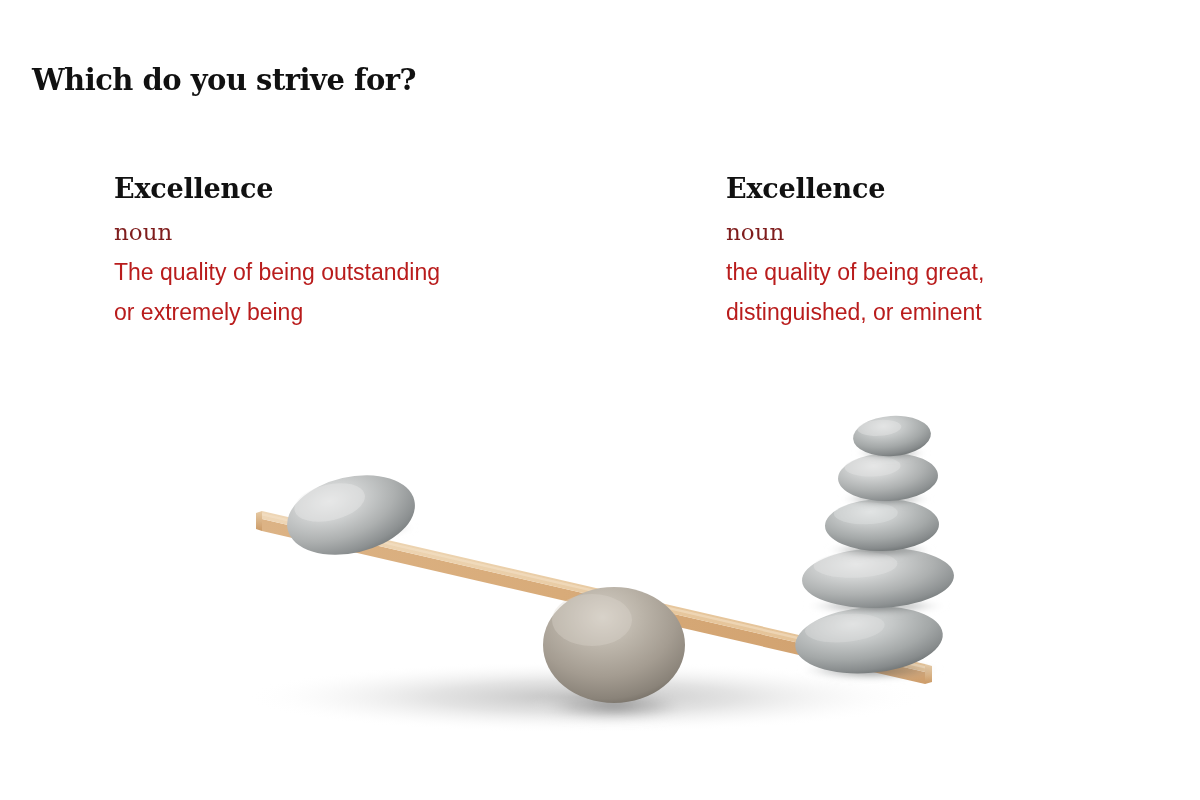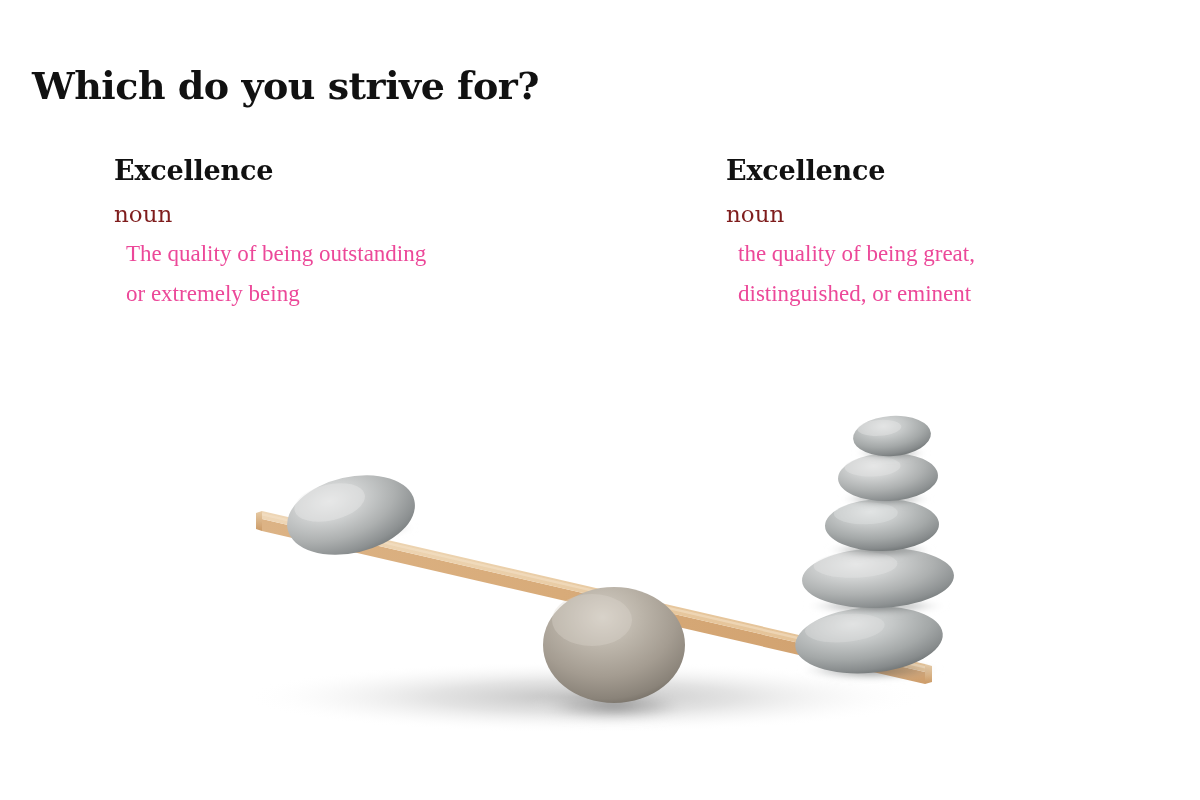--- a/index.html
+++ b/index.html
@@ -20,30 +20,30 @@
     overflow: hidden;
   }
 
   
   #page-title {
     position: absolute;
     left: 32px;
     top: 38px;
     font-family: "DejaVu Serif", serif;
     font-weight: 700;
-    font-size: 38px;
+    font-size: 29px;
     letter-spacing: -0.5px;
     line-height: 46px;
     color: #111111;
     white-space: nowrap;
   }
 
   .definition-column {
     position: absolute;
-    top: 154px;
+    top: 172px;
   }
   #column-excellence { left: 114px; width: 560px; }
   #column-greatness  { left: 726px; width: 440px; }
 
   .term {
     font-family: "DejaVu Serif", serif;
     font-weight: 700;
     font-size: 27px;
     line-height: 34px;
     letter-spacing: -0.2px;
@@ -52,27 +52,26 @@
     white-space: nowrap;
   }
   .part-of-speech {
     font-family: "DejaVu Serif", serif;
     font-weight: 400;
     font-size: 23px;
     line-height: 40px;
     color: #7f1d1d;
   }
   .definition-line {
-    font-family: Liberation Serif, serif;
+    font-family: Liberation Sans, sans-serif;
     font-weight: 400;
     font-size: 23px;
     line-height: 40px;
-    color: #ec4899;
+    color: #b91c1c;
     white-space: nowrap;
-    margin-left: 12px;
   }
 
   
   #balance-illustration {
     position: absolute;
     left: 0;
     top: 380px;
     width: 1200px;
     height: 420px;
   }

